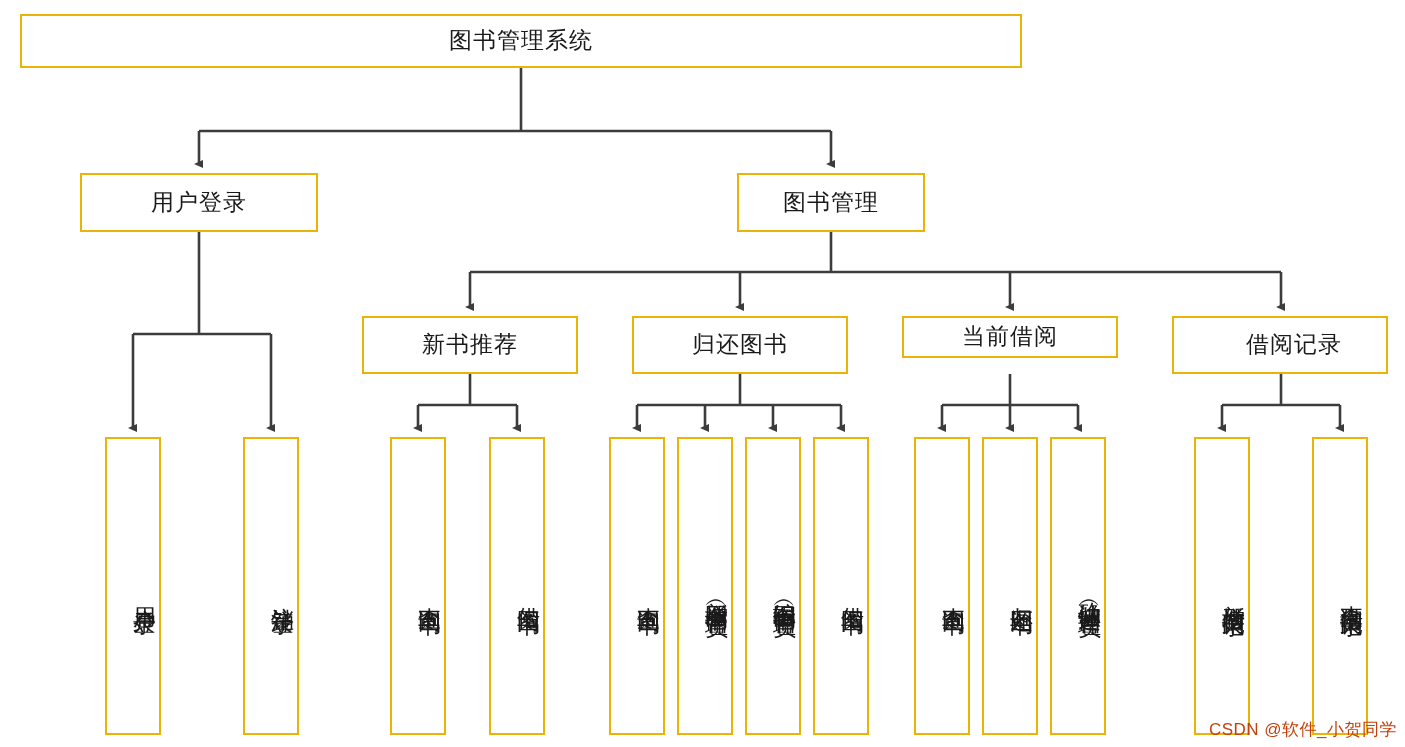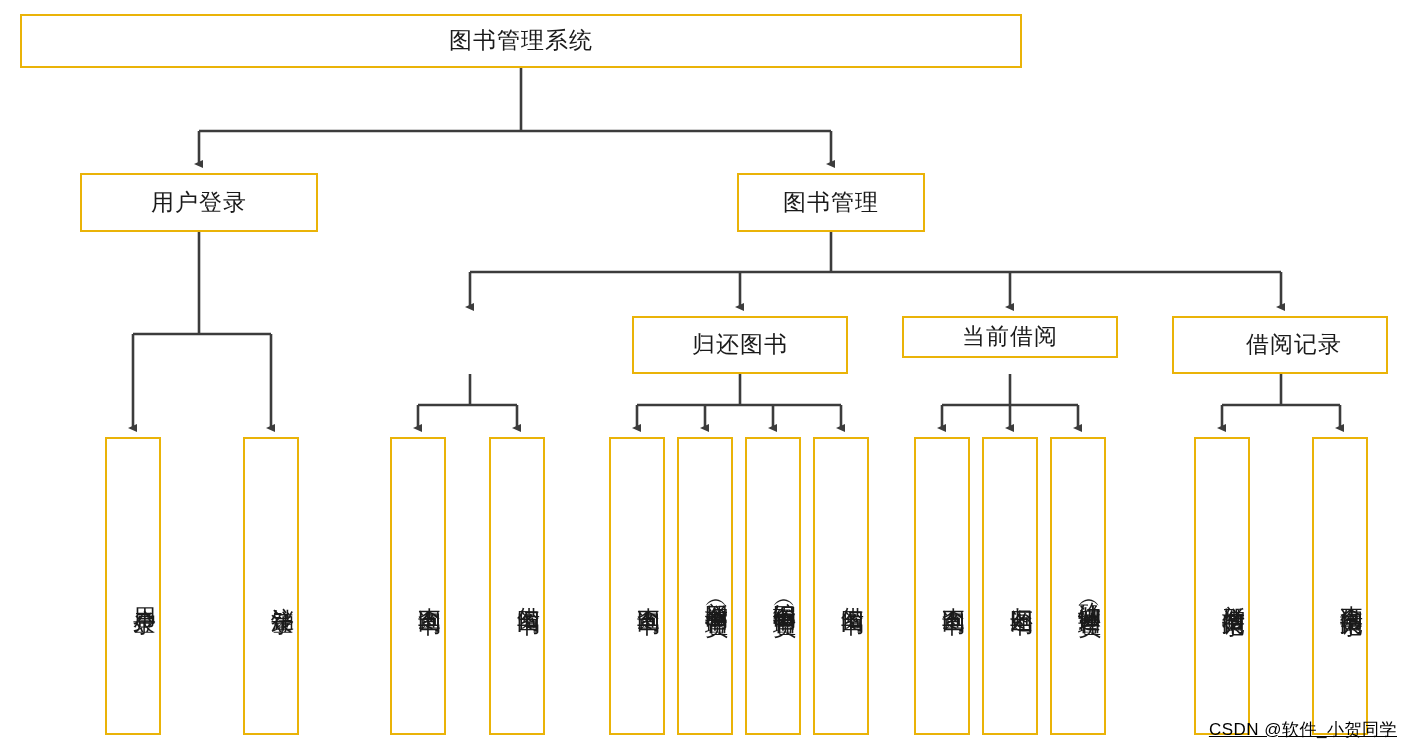--- a/index.html
+++ b/index.html
@@ -54,24 +54,23 @@
     top: 0;
     width: 1405px;
     height: 747px;
     pointer-events: none;
   }
   .watermark {
     position: absolute;
     right: 8px;
     bottom: 6px;
     font-size: 17px;
-    color: #000000;
+    color: #c2410c;
     letter-spacing: 0.5px;
     white-space: nowrap;
-    text-decoration: underline;
   }
 </style>
 </head>
 <body>
 
 <div id="canvas">
 
   <svg class="links" viewBox="0 0 1405 747" xmlns="http://www.w3.org/2000/svg">
     <defs>
       <marker id="arrow" markerWidth="10" markerHeight="10" refX="5" refY="5" orient="auto" markerUnits="userSpaceOnUse">
@@ -126,20 +125,23 @@
     <span>图书管理系统</span>
   </div>
 
   <div class="node horiz" style="left:80px; top:173px; width:238px; height:59px;">
     <span>用户登录</span>
   </div>
   <div class="node horiz" style="left:711px; top:173px; width:188px; height:59px;margin-left:26px;">
     <span>图书管理</span>
   </div>
 
+  <div class="node horiz" style="left:362px; top:316px; width:216px; height:58px;">
+    <span>新书推荐</span>
+  </div>
   <div class="node horiz" style="left:632px; top:316px; width:216px; height:58px;">
     <span>归还图书</span>
   </div>
   <div class="node horiz" style="left:902px; top:316px; width:216px; height:42px;">
     <span>当前借阅</span>
   </div>
   <div class="node horiz" style="left:1172px; top:316px; width:216px; height:58px;padding-left:28px;">
     <span>借阅记录</span>
   </div>
 

